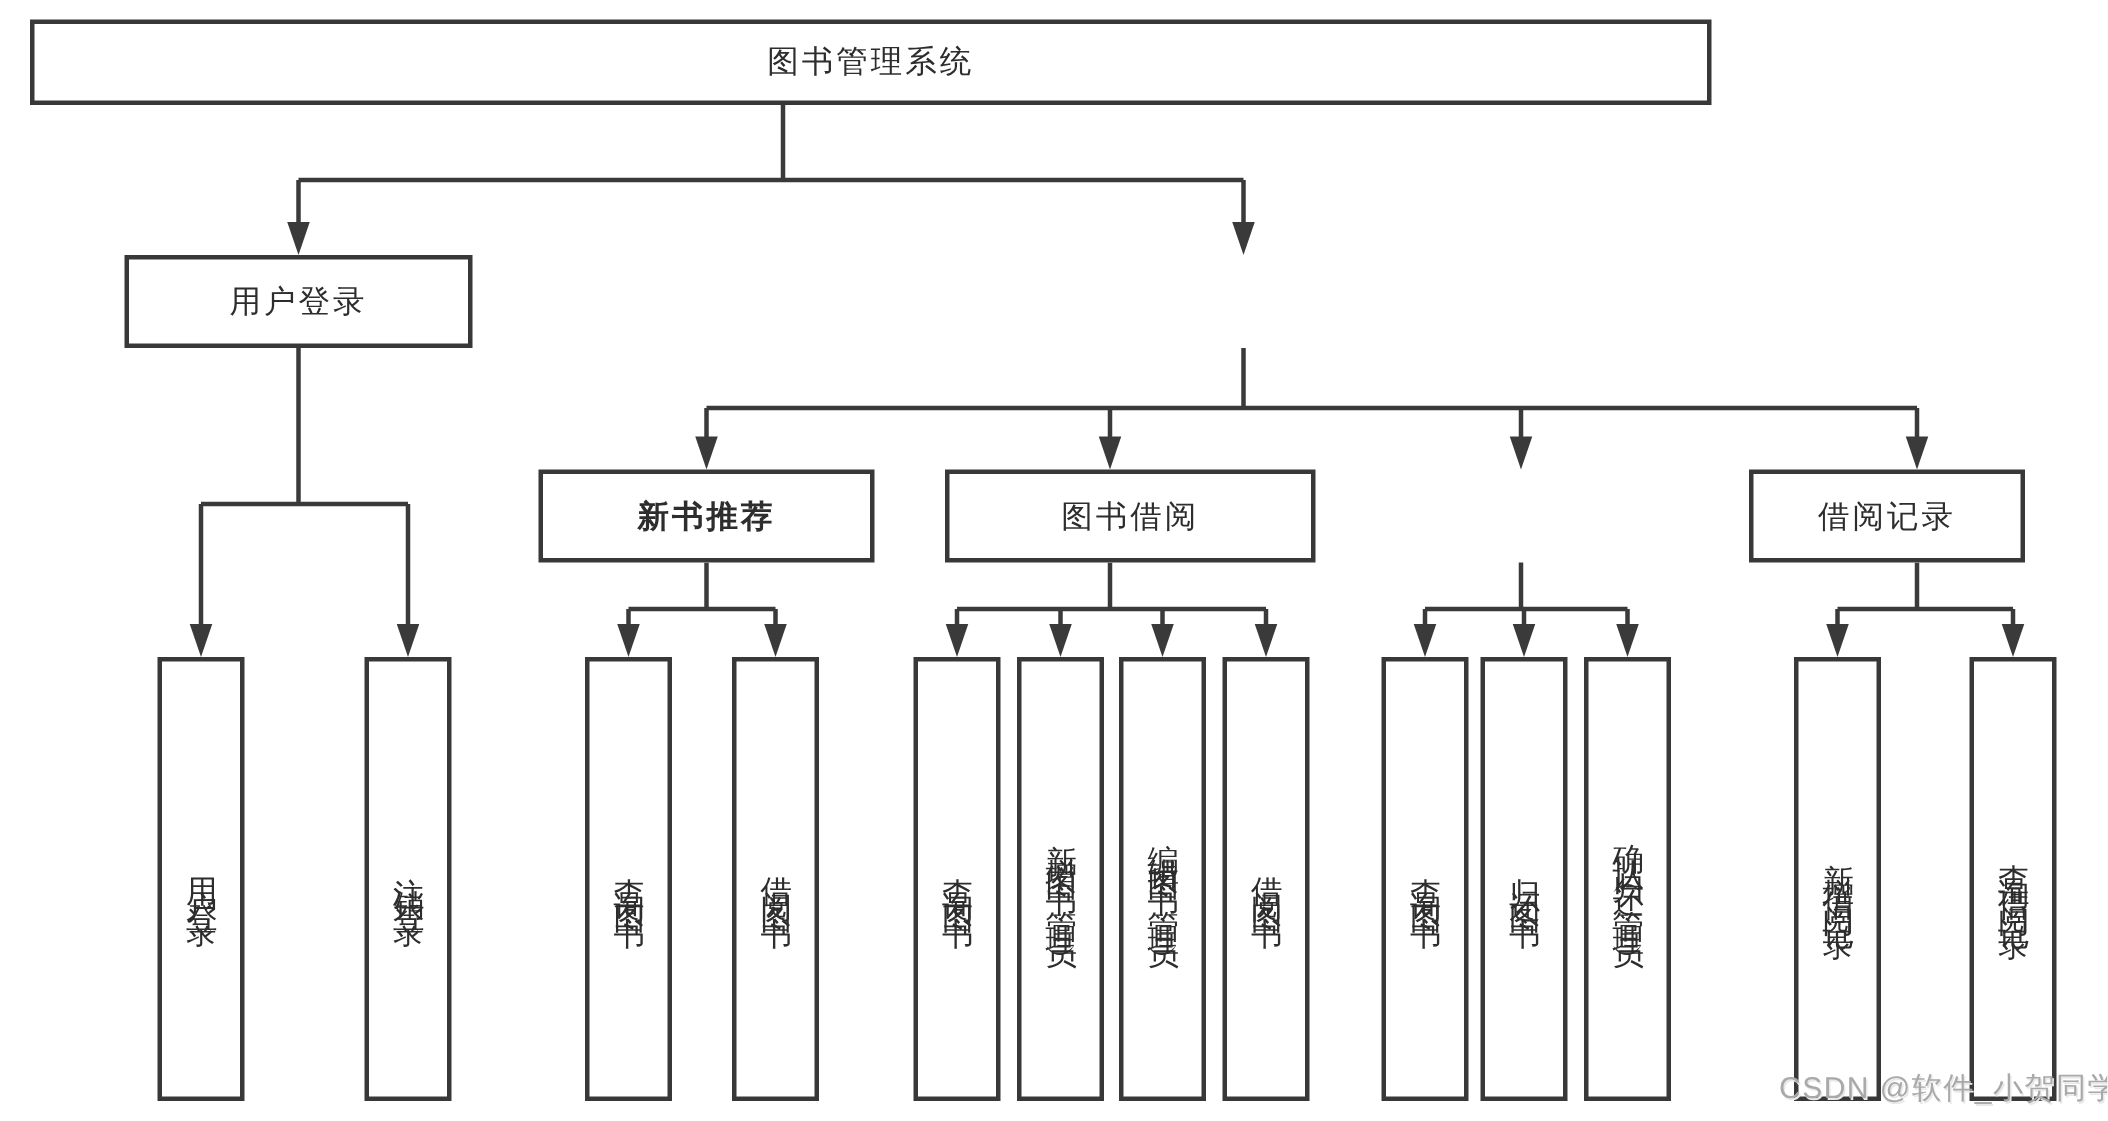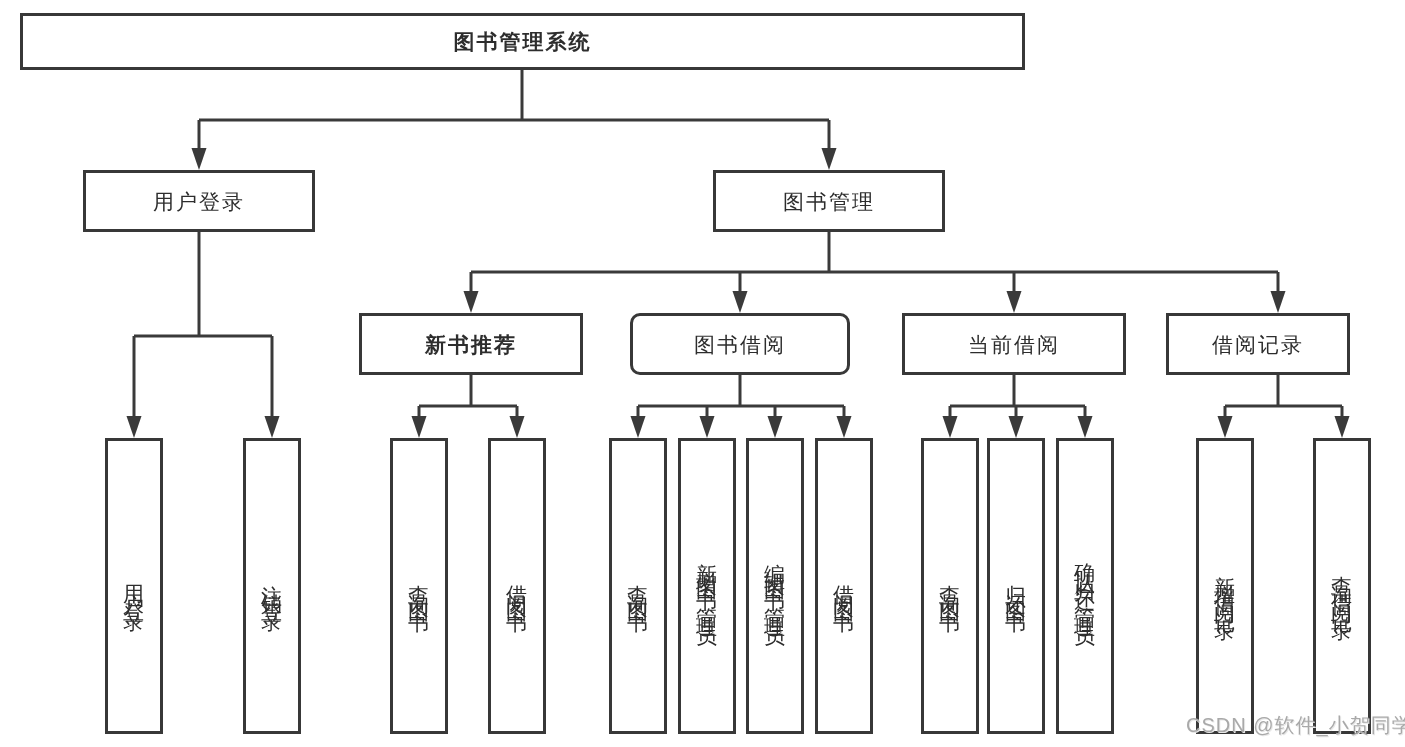--- a/index.html
+++ b/index.html
@@ -37,25 +37,25 @@
     top: 438px;
   }
   .leaf .vtext {
     writing-mode: vertical-rl;
     text-orientation: mixed;
     letter-spacing: 9px;
     font-size: 21px;
     white-space: nowrap;
   }
   
-  .n-root            { left: 20px;   top: 13px;  width: 1005px; height: 57px; font-weight: bold; }
+  .n-root            { left: 20px;   top: 13px;  width: 1121px; height: 57px; }
   .n-user-login      { left: 83px;   top: 170px; width: 232px;  height: 62px; }
   .n-book-mgmt       { left: 713px;  top: 170px; width: 232px;  height: 62px; }
   .n-new-book        { left: 359px;  top: 313px; width: 224px;  height: 62px; font-weight: bold; }
-  .n-book-borrow     { left: 630px;  top: 313px; width: 220px;  height: 62px; border-radius: 10px; }
+  .n-book-borrow     { left: 630px;  top: 313px; width: 247px;  height: 62px; }
   .n-current-borrow  { left: 902px;  top: 313px; width: 224px;  height: 62px; }
   .n-borrow-records  { left: 1166px; top: 313px; width: 184px;  height: 62px; }
   .n-leaf-a1 { left: 105px;  }
   .n-leaf-a2 { left: 243px;  }
   .n-leaf-b1 { left: 390px;  }
   .n-leaf-b2 { left: 488px;  }
   .n-leaf-c1 { left: 609px;  }
   .n-leaf-c2 { left: 678px;  }
   .n-leaf-c3 { left: 746px;  }
   .n-leaf-c4 { left: 815px;  }
@@ -170,33 +170,27 @@
     </g>
   </svg>
 
   <div class="node n-root">
     <span>图书管理系统</span>
   </div>
 
   <div class="node n-user-login">
     <span>用户登录</span>
   </div>
-  <div class="node n-book-mgmt">
-    <span>图书管理</span>
-  </div>
 
   <div class="node n-new-book">
     <span>新书推荐</span>
   </div>
   <div class="node n-book-borrow">
     <span>图书借阅</span>
   </div>
-  <div class="node n-current-borrow">
-    <span>当前借阅</span>
-  </div>
   <div class="node n-borrow-records">
     <span>借阅记录</span>
   </div>
 
   <div class="node leaf n-leaf-a1">
     <span class="vtext">用户登录</span>
   </div>
   <div class="node leaf n-leaf-a2">
     <span class="vtext">注销登录</span>
   </div>

